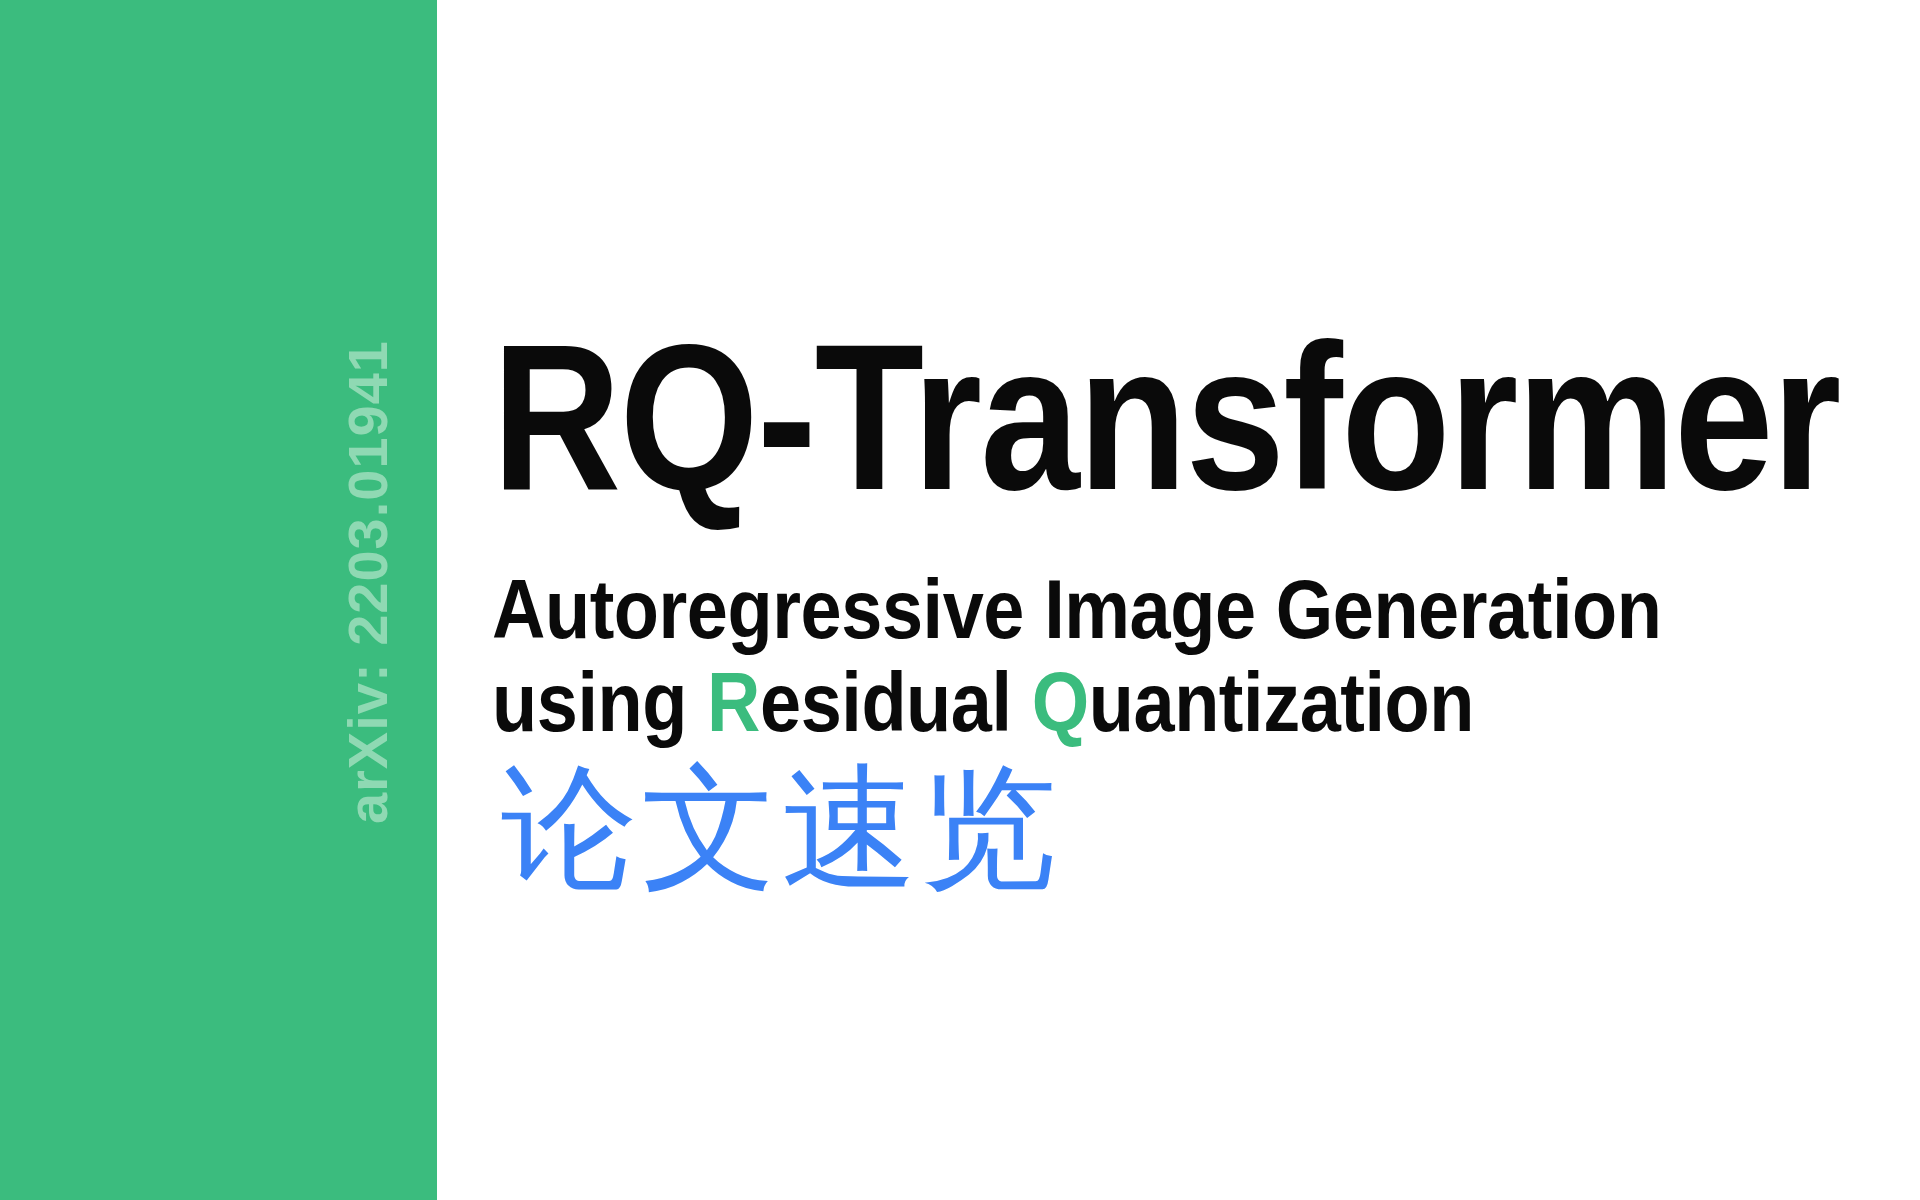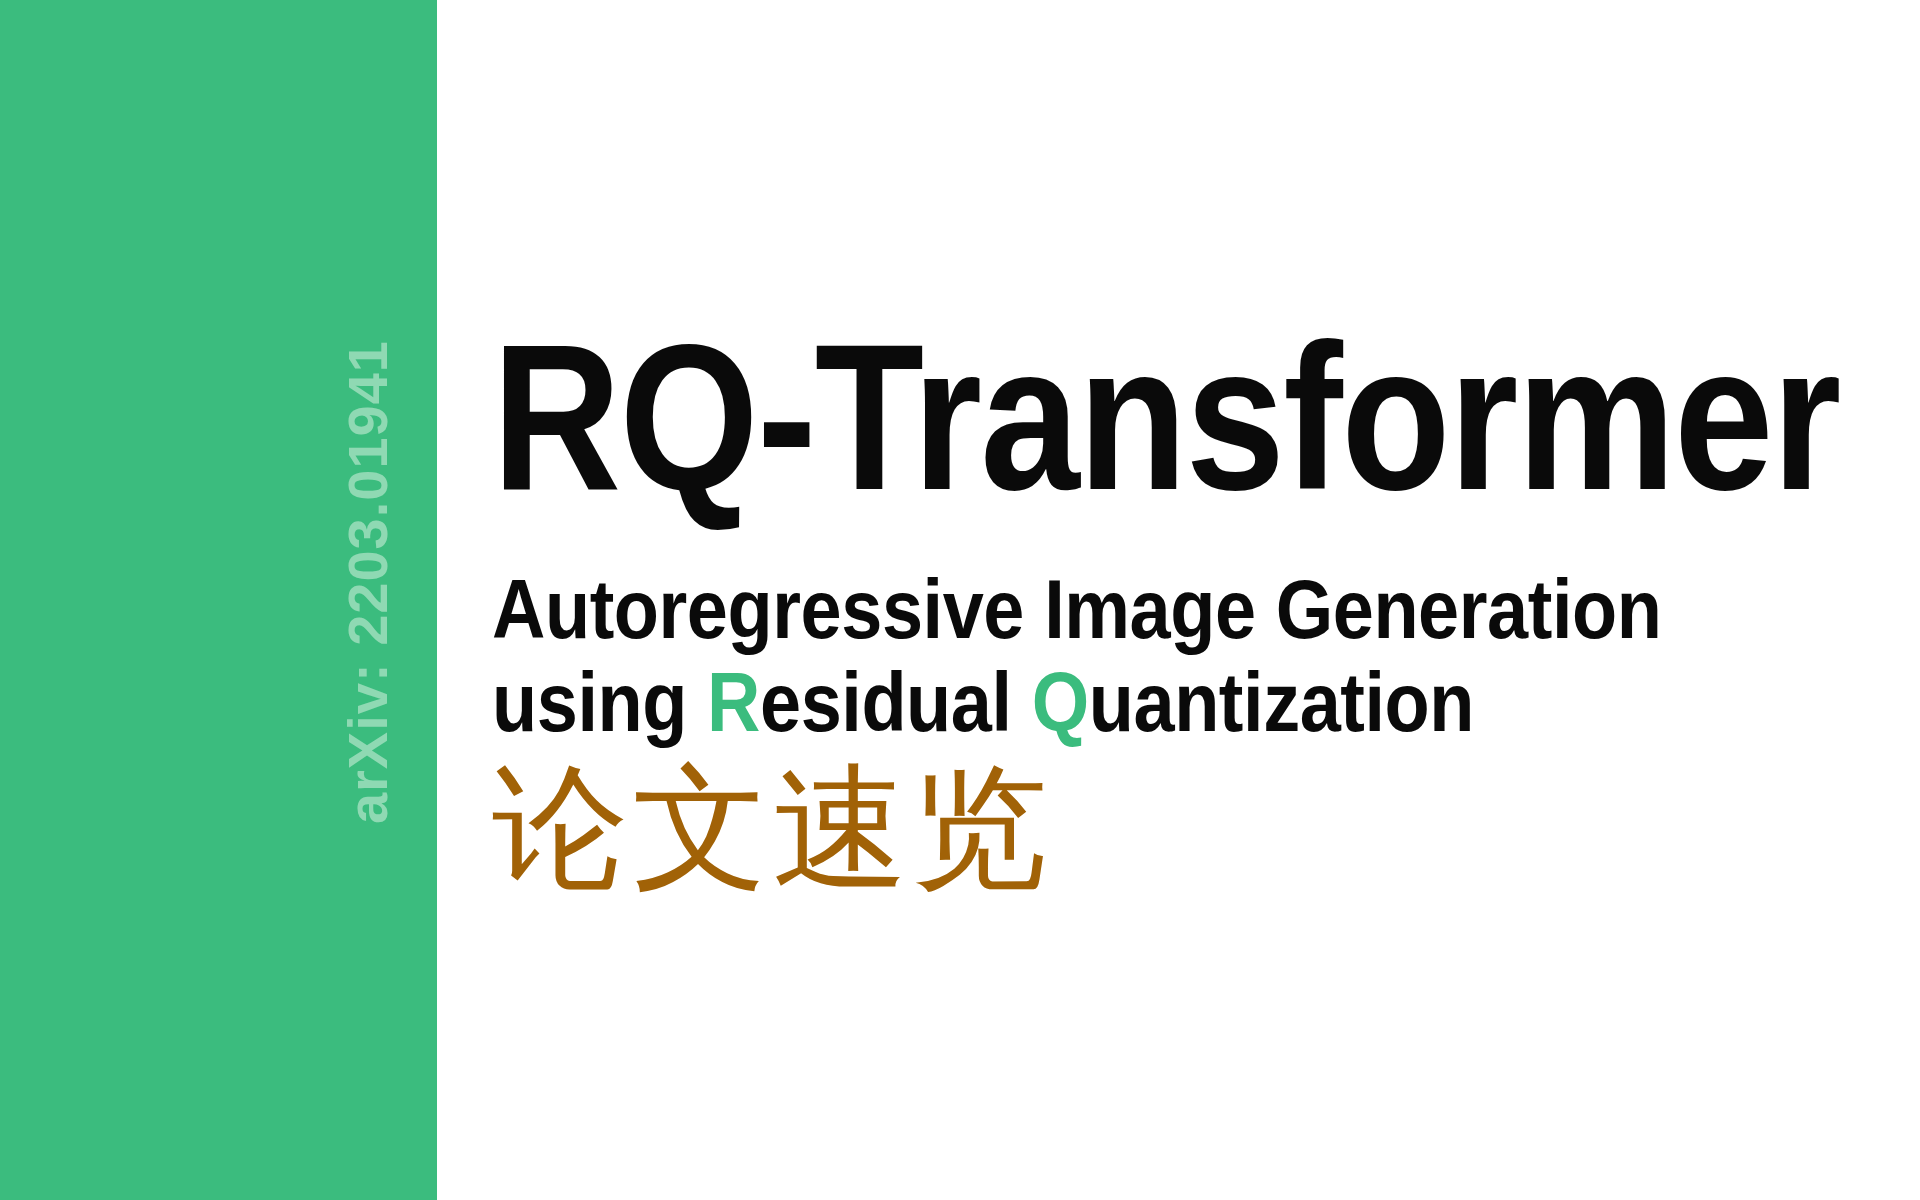--- a/index.html
+++ b/index.html
@@ -89,28 +89,28 @@
     transform: scaleX(0.88);
     transform-origin: left top;
   }
   .subtitle-1 { top: 565px; }
   .subtitle-2 { top: 658px; }
 
   .hl { color: #3BBC7E; }
 
   .cjk {
     position: absolute;
-    left: 0;
+    left: 9px;
     top: 760px;
     font-family: "DejaVu Sans", "Liberation Sans", sans-serif;
     font-weight: 500;
     font-size: 136px;
     line-height: 1.0;
     letter-spacing: 4px;
-    color: #a16207;
+    color: #3b82f6;
     white-space: nowrap;
   }
 </style>
 </head>
 <body>
 
 <div id="poster">
 
   <div class="sidebar">
     <div class="arxiv-id">

